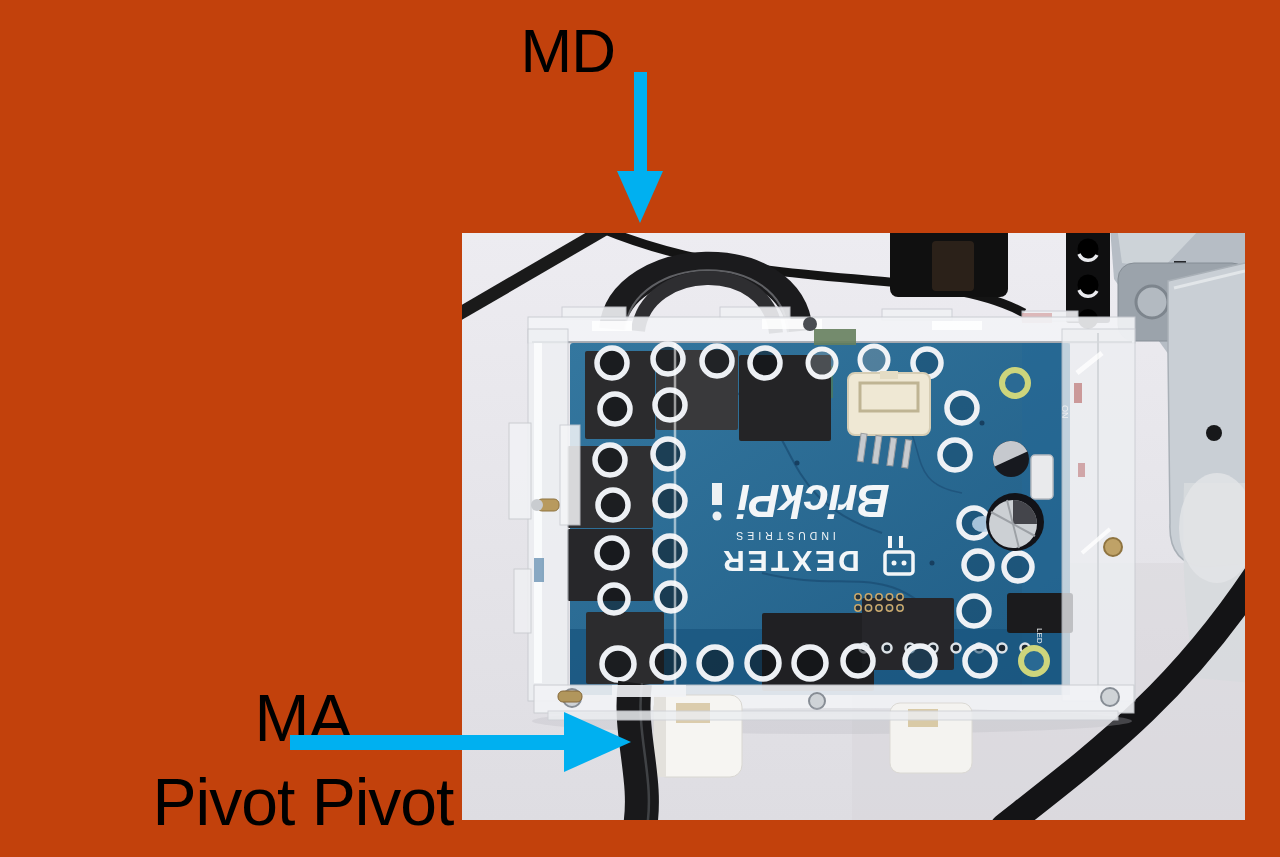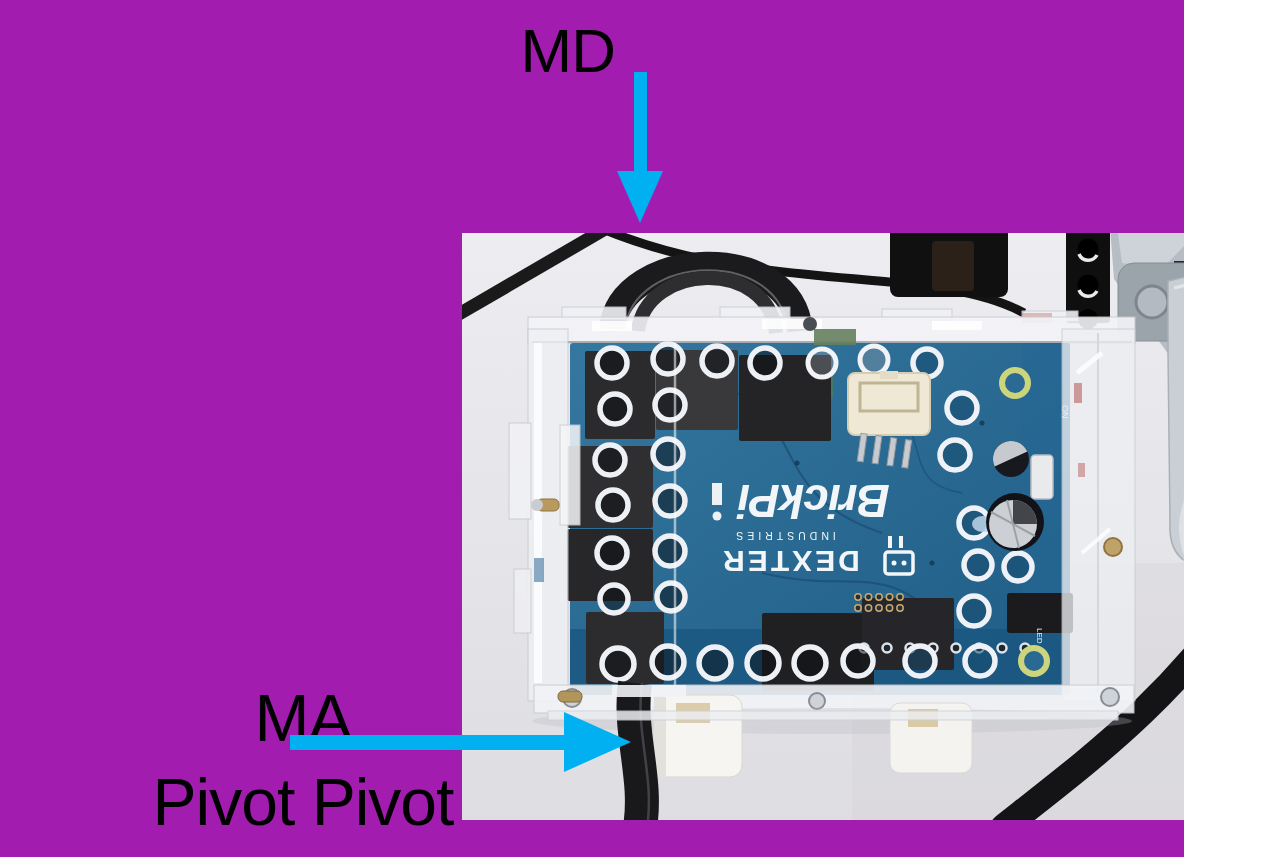--- a/index.html
+++ b/index.html
@@ -1,16 +1,16 @@
 <!DOCTYPE html>
 <html style="--arrow-color: #00B0F0;"><head>
 <meta charset="utf-8">
 <style>
   html,body{margin:0;padding:0;background:#ffffff;}
-  .page{position:relative;width:1184px;height:857px;background:#a21caf;overflow:hidden;
+  .page{position:relative;width:1280px;height:857px;background:#c2410c;overflow:hidden;
         font-family:"Liberation Sans",sans-serif;color:#000;}
   
   .label{position:absolute;color:#000;}
   .label-top{left:200px;top:12px;width:415px;text-align:right;
              font-size:62px;line-height:78px;letter-spacing:-1px;}
   .label-bottom{left:73px;top:676px;width:460px;text-align:center;
              font-size:66px;line-height:84px;letter-spacing:-1px;}
   
   .arrow{position:absolute;z-index:5;}
   .shaft{position:absolute;background:var(--arrow-color,#00B0F0);}

